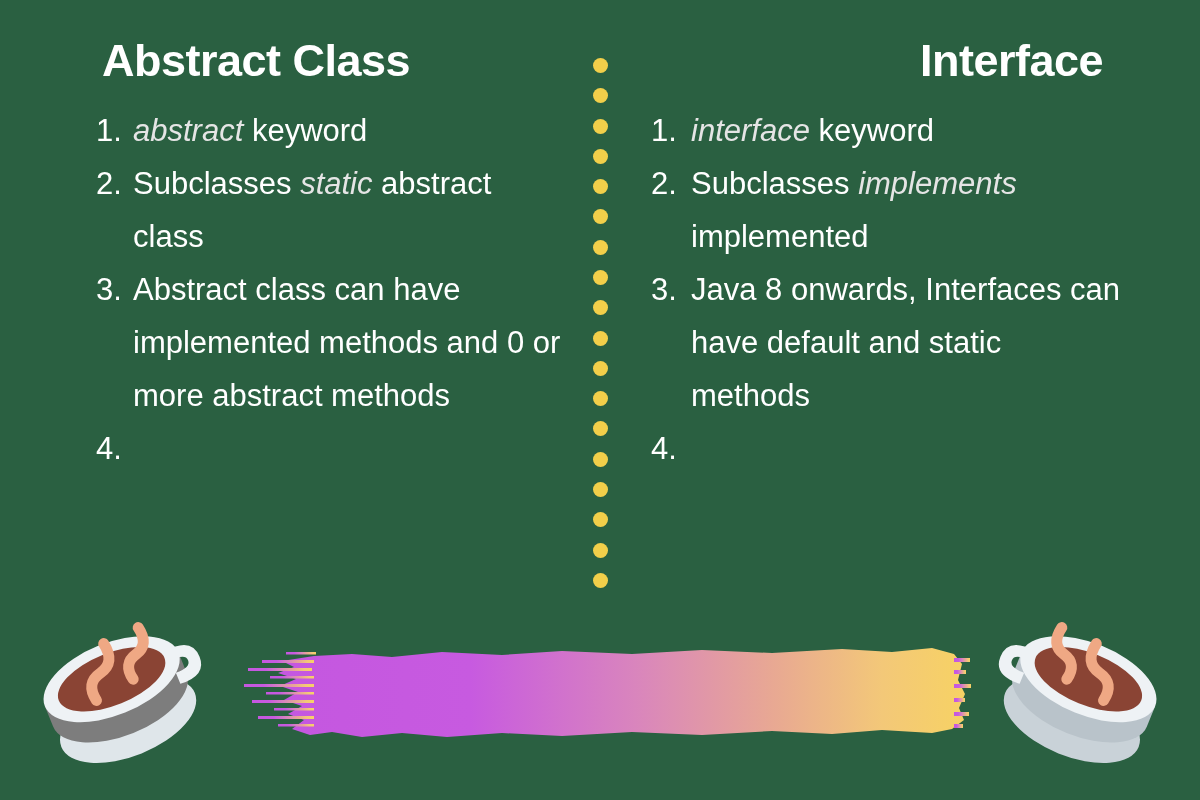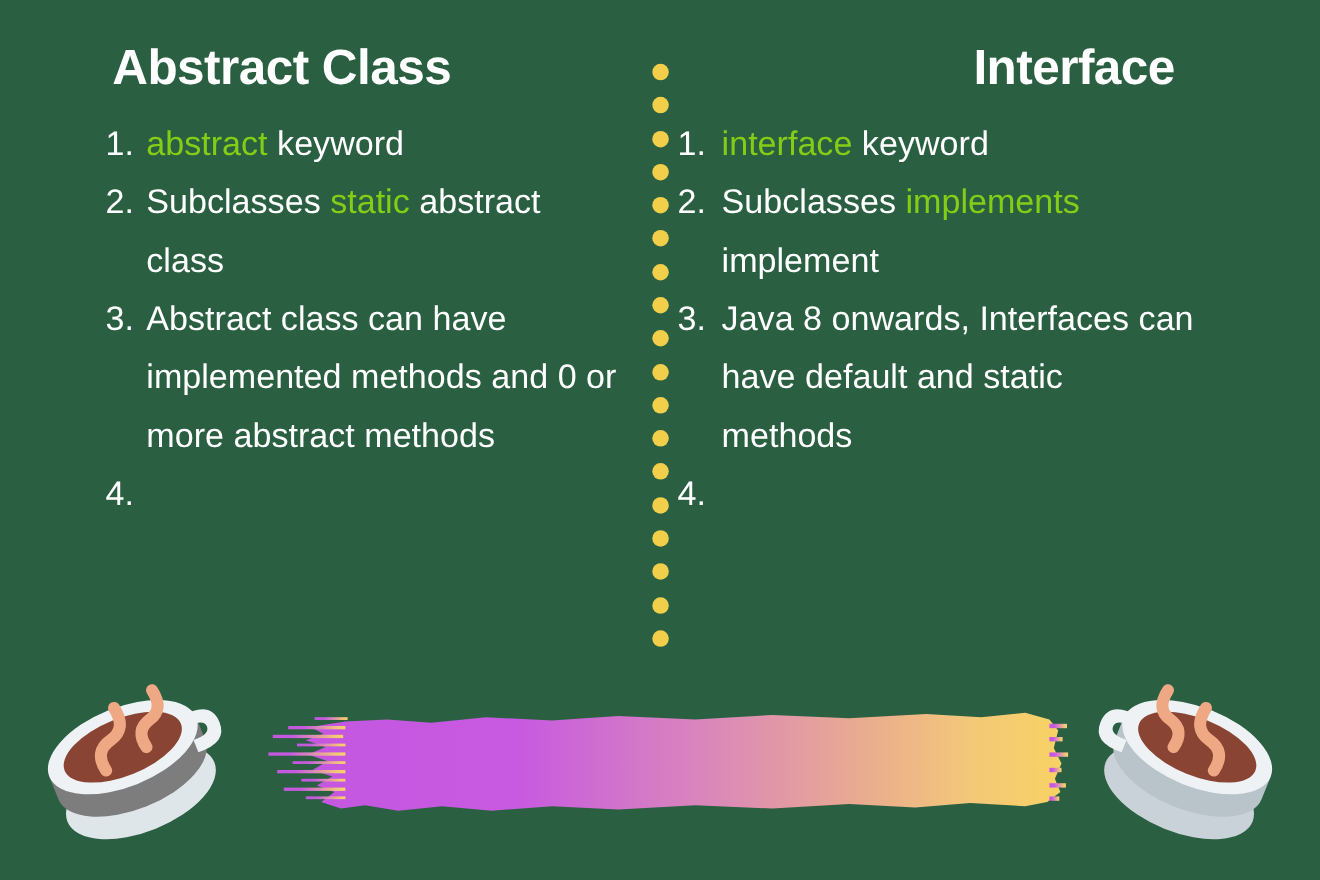--- a/index.html
+++ b/index.html
@@ -22,21 +22,21 @@
     overflow: hidden;
     padding-left: 32px;
   }
 
   
   .column {
     position: absolute;
     top: 34px;
   }
   .col-left  { left: 96px;  width: 470px; }
-  .col-right { left: 616px; width: 470px; }
+  .col-right { left: 651px; width: 470px; }
 
   .col-title {
     color: #ffffff;
     font-weight: bold;
     font-size: 45px;
     line-height: 54px;
     letter-spacing: -0.5px;
     margin: 0 0 16px 0;
     white-space: nowrap;
   }
@@ -63,21 +63,22 @@
     position: absolute;
     left: 0;
     top: 0;
     width: 34px;
     text-align: left;
     color: #ffffff;
     font-size: 31px;
     line-height: 53px;
   }
   .kw {
-    color: #84cc16;
+    color: #e5e5e5;
+    font-style: italic;
   }
 
   
   .divider {
     position: absolute;
     left: 592px;
     top: 58px;
     width: 16px;
     height: 530px;
     display: flex;
@@ -160,21 +161,21 @@
 
   <div class="column col-right">
     <div class="col-title">Interface</div>
     <ul class="list">
       <li class="list-item">
         <span class="item-num">1.</span>
         <span class="kw">interface</span><span> keyword</span>
       </li>
       <li class="list-item">
         <span class="item-num">2.</span>
-        <span>Subclasses </span><span class="kw">implements</span><span> implement</span>
+        <span>Subclasses </span><span class="kw">implements</span><span> implemented</span>
       </li>
       <li class="list-item">
         <span class="item-num">3.</span>
         <span>Java 8 onwards, Interfaces can have default and static methods</span>
       </li>
       <li class="list-item">
         <span class="item-num">4.</span>
       </li>
     </ul>
   </div>

